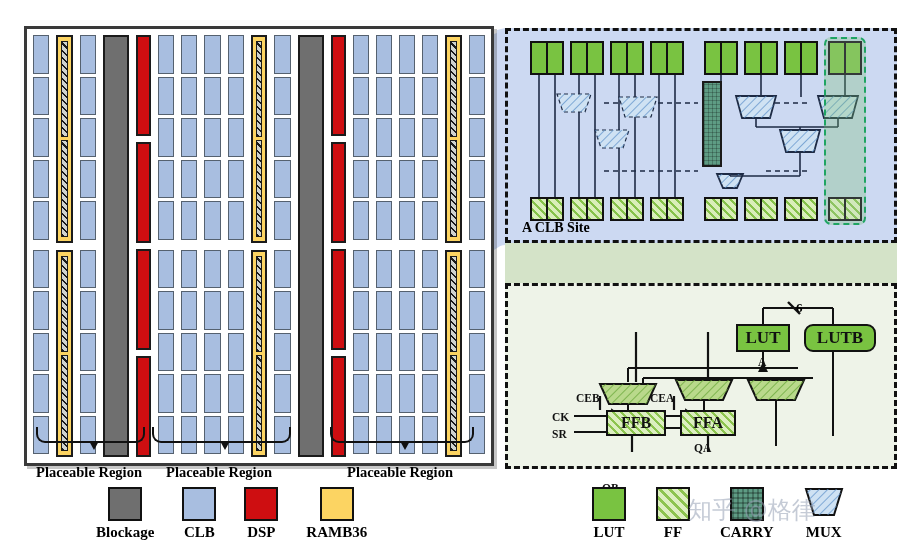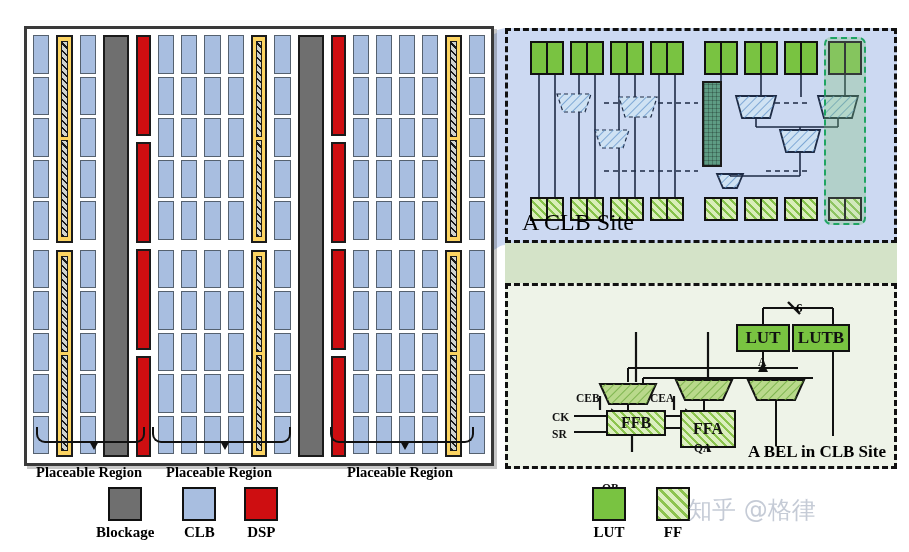--- a/index.html
+++ b/index.html
@@ -44,21 +44,21 @@
      border-radius:0 0 9px 9px;}
   .brace:after{content:"";position:absolute;left:50%;top:100%;margin-left:-2px;
      width:0;height:0;border-left:5px solid transparent;border-right:5px solid transparent;
      border-top:9px solid #111;}
   .regionlabel{position:absolute;font-weight:bold;font-size:14.5px;color:#000;
      white-space:nowrap;text-align:center;margin-top:20px;}
 
   
   #clb-panel{left:505px;top:28px;width:392px;height:215px;
      background:#ccd9f2;border:3px dashed #111;box-sizing:border-box;}
-  #clb-title{position:absolute;left:14px;bottom:4px;font-weight:normal;font-size:24px;}
+  #clb-title{position:absolute;left:14px;bottom:4px;font-weight:bold;font-size:14px;}
 
   .lutblk{position:absolute;width:34px;height:36px;background:#79c341;
      border:2.5px solid #111;box-sizing:border-box;}
   .lutblk:after{content:"";position:absolute;left:50%;top:0;bottom:0;width:1.5px;
      background:#111;margin-left:-0.75px;}
   .ffblk{position:absolute;width:34px;height:26px;border:2.5px solid #111;
      box-sizing:border-box;background:
        repeating-linear-gradient(45deg,#86c24a 0 2px,transparent 2px 6px),#d9eeb9;}
   .ffblk:after{content:"";position:absolute;left:50%;top:0;bottom:0;width:1.5px;
      background:#111;margin-left:-0.75px;}
@@ -454,56 +454,75 @@
       <line x1="158" y1="130" x2="172" y2="130" stroke="#111" stroke-width="2"></line>
       <line x1="158" y1="142" x2="172" y2="142" stroke="#111" stroke-width="2"></line>
       <line x1="124" y1="150" x2="124" y2="166" stroke="#111" stroke-width="2.2"></line>
       <line x1="200" y1="150" x2="200" y2="166" stroke="#111" stroke-width="2.2"></line>
       <polygon points="104,124 104,138 114,131" fill="#fff" stroke="#111" stroke-width="1.8"></polygon>
       <polygon points="178,124 178,138 188,131" fill="#fff" stroke="#111" stroke-width="1.8"></polygon>
       <polygon points="255,76 250,86 260,86" fill="#111"></polygon>
     </svg>
 
   <div class="lutbox" style="left:228px;top:38px;width:54px;height:28px;">LUT</div>
-  <div class="lutbox" style="left:284px;top:38px;width:58px;height:28px;">LUTB</div>
+  <div class="lutbox" style="left:296px;top:38px;width:72px;height:28px;border-radius:9px;">LUTB</div>
 
   <div class="ffbox" style="left:98px;top:124px;width:60px;height:26px;">FFB</div>
-  <div class="ffbox" style="left:172px;top:124px;width:56px;height:38px;">FFA</div>
+  <div class="ffbox" style="left:172px;top:124px;width:56px;height:26px;">FFA</div>
 
   <div class="pinlbl" style="left:68px;top:106px;">CEB</div>
   <div class="pinlbl" style="left:142px;top:106px;">CEA</div>
   <div class="pinlbl" style="left:44px;top:125px;">CK</div>
   <div class="pinlbl" style="left:44px;top:142px;">SR</div>
   <div class="pinlbl" style="left:94px;top:156px;margin-top:40px;">QB</div>
   <div class="pinlbl" style="left:186px;top:156px;">QA</div>
 
   <div class="buslbl" style="left:288px;top:14px;">6</div>
   <div class="pinlbl" style="left:250px;top:70px;">A</div>
 
-  <div id="bel-title">A BEL in CLB Site</div>
 </div>
 
 <div class="legend-row" id="legend-left" style="left:96px;top:487px;gap:28px;text-align:right;">
     <div class="legend-item">
       <div class="sw sw-blockage"></div>
       <div class="lg-label">Blockage</div>
     </div>
     <div class="legend-item">
       <div class="sw sw-clb"></div>
       <div class="lg-label">CLB</div>
     </div>
     <div class="legend-item">
       <div class="sw sw-dsp"></div>
       <div class="lg-label">DSP</div>
     </div>
+    <div class="legend-item">
+      <div class="sw sw-ramb36"></div>
+      <div class="lg-label">RAMB36</div>
+    </div>
   </div>
 <div class="legend-row" id="legend-right" style="left:592px;top:487px;gap:30px;">
     <div class="legend-item">
       <div class="sw sw-lut"></div>
       <div class="lg-label">LUT</div>
     </div>
     <div class="legend-item">
       <div class="sw sw-ff"></div>
       <div class="lg-label">FF</div>
     </div>
+    <div class="legend-item">
+      <div class="sw sw-carry"></div>
+      <div class="lg-label">CARRY</div>
+    </div>
+    <div class="legend-item">
+      <div class="sw sw-mux" style="width: 40px; height: 34px;"><svg width="40" height="30" viewBox="0 0 40 30">
+          <defs>
+            <pattern id="hm3" width="6" height="6" patternUnits="userSpaceOnUse" patternTransform="rotate(45)">
+              <line x1="0" y1="0" x2="0" y2="6" stroke="#5b8fc9" stroke-width="1.4"></line>
+            </pattern>
+          </defs>
+          <polygon points="2,2 38,2 30,28 10,28" fill="#cfe2f3" stroke="#111" stroke-width="2"></polygon>
+          <polygon points="2,2 38,2 30,28 10,28" fill="url(#hm3)"></polygon>
+        </svg></div>
+      <div class="lg-label">MUX</div>
+    </div>
   </div>
 
 <div class="watermark" style="left:688px;top:494px;">知乎 @格律</div>
 
 </body></html>

